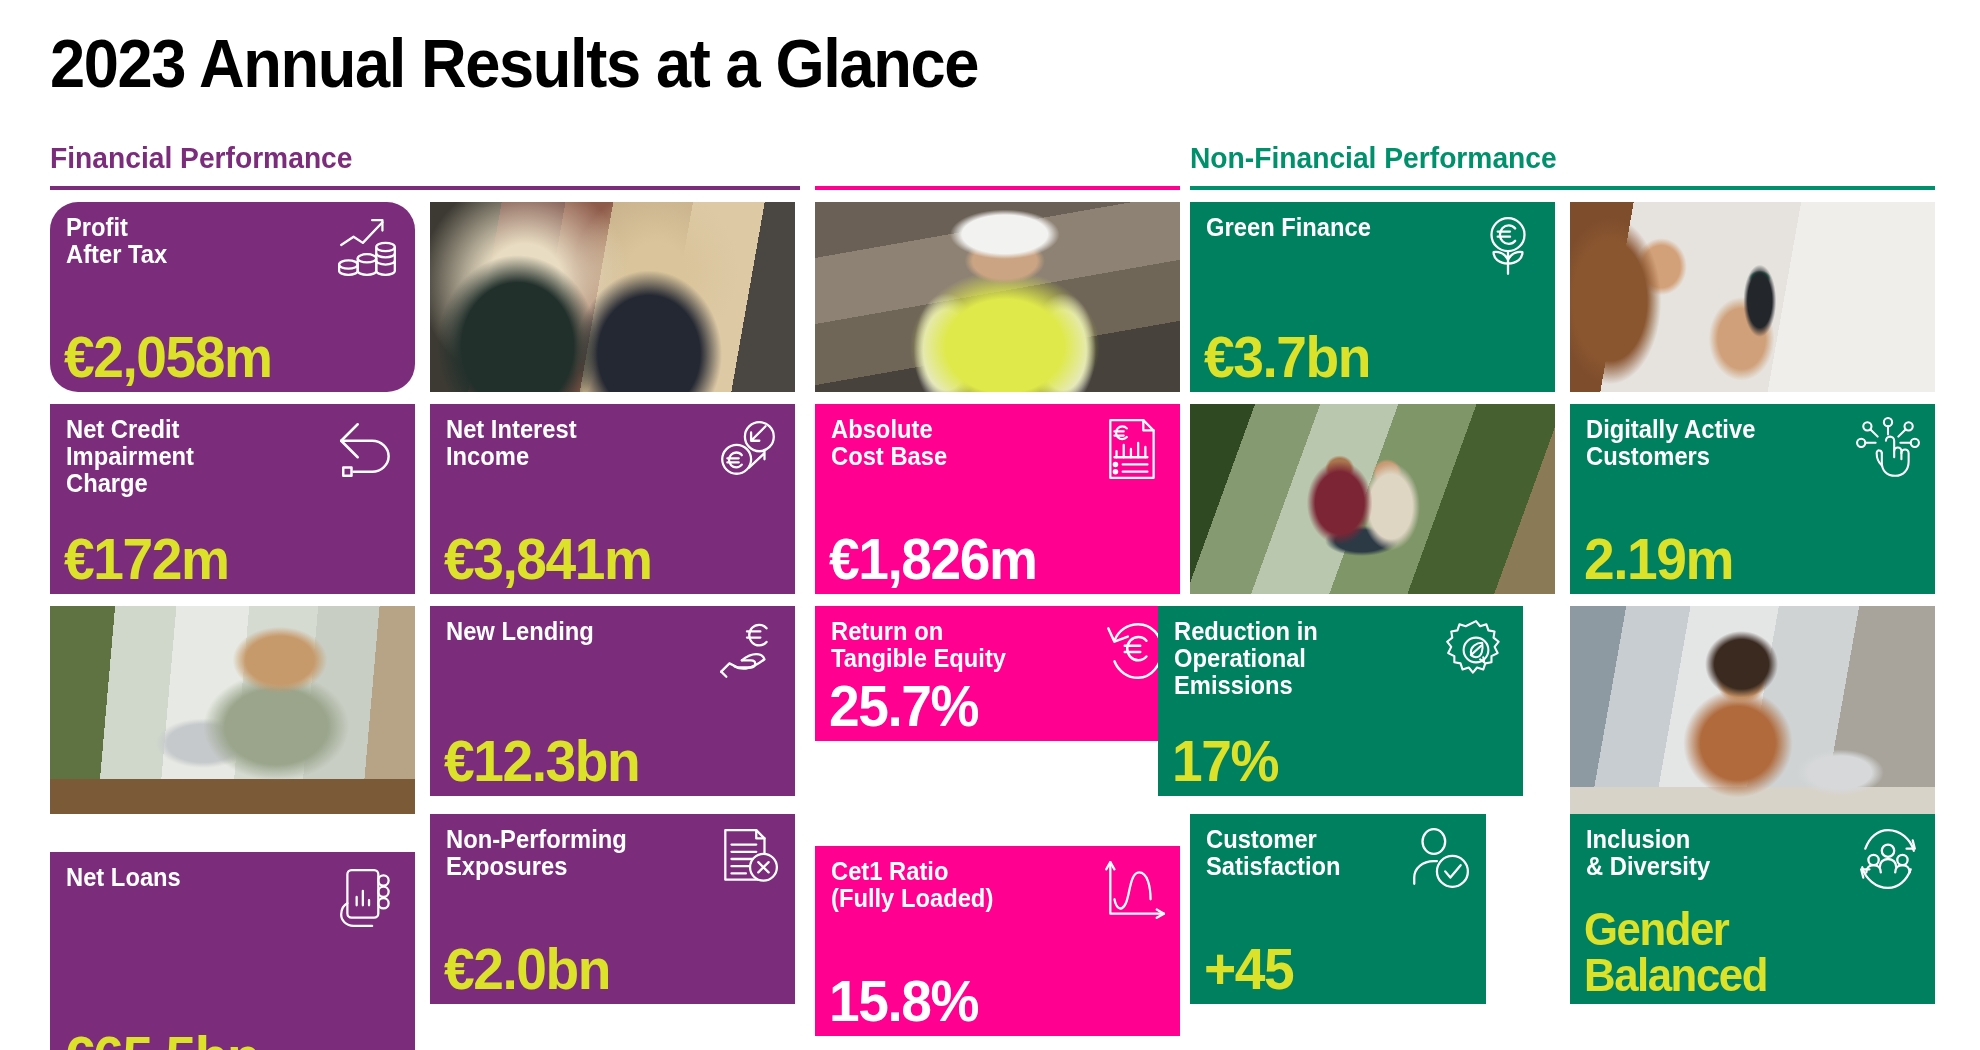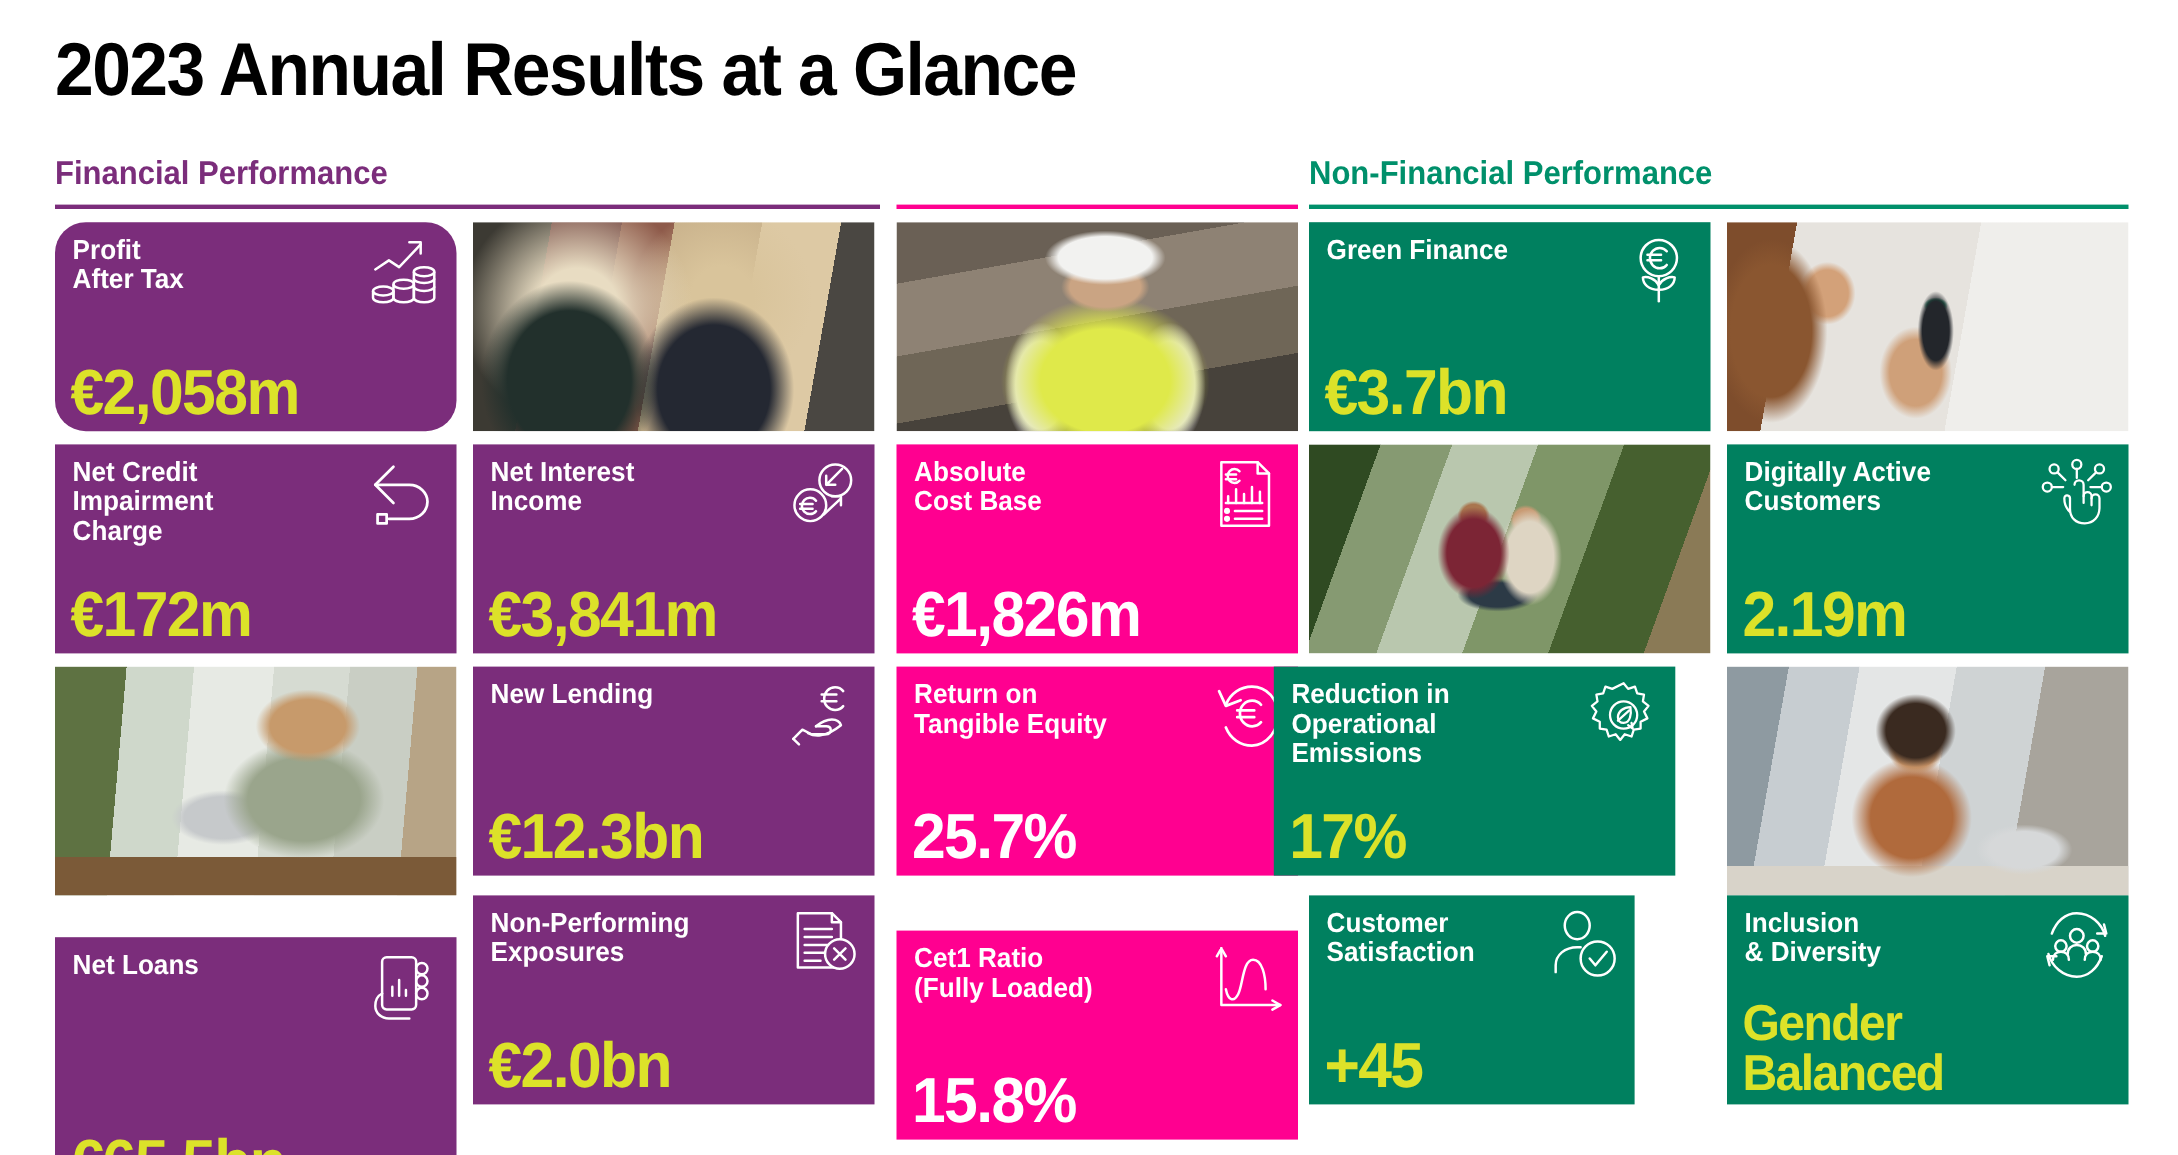--- a/index.html
+++ b/index.html
@@ -324,21 +324,21 @@
           <path d="M14 40h32"></path>
           <circle cx="15" cy="47" r="1.6" fill="#fff"></circle>
             <path d="M22 47h24"></path>
           <circle cx="15" cy="54" r="1.6" fill="#fff"></circle>
             <path d="M22 54h24"></path>
         </svg>
       </div>
       <div class="tile-value white">€1,826m</div>
     </div>
 
-    <div class="tile pink" style="left:815px; top:606px; width:365px; height:190px;">
+    <div class="tile pink" style="left:815px; top:606px; width:365px; height:135px;">
       <div class="tile-label">Return on
 Tangible Equity</div>
       <div class="tile-icon">
         <svg viewBox="0 0 64 64" fill="none" stroke="#fff" stroke-width="2.4" stroke-linecap="round" stroke-linejoin="round">
           <path d="M14 22C18 12 27 6 37 6c13 0 23 11 23 25S50 58 37 58c-10 0-19-6-23-16"></path>
           <path d="M8 10l6 13 13-5"></path>
           <path d="M45 22c-1.8-2.2-4.6-3.6-7.8-3.6-6 0-10.8 5-10.8 11.2S31.2 41 37.2 41c3.2 0 6-1.4 7.8-3.6M24 27h15M24 33h15"></path>
         </svg>
       </div>
       <div class="tile-value white">25.7%</div>

